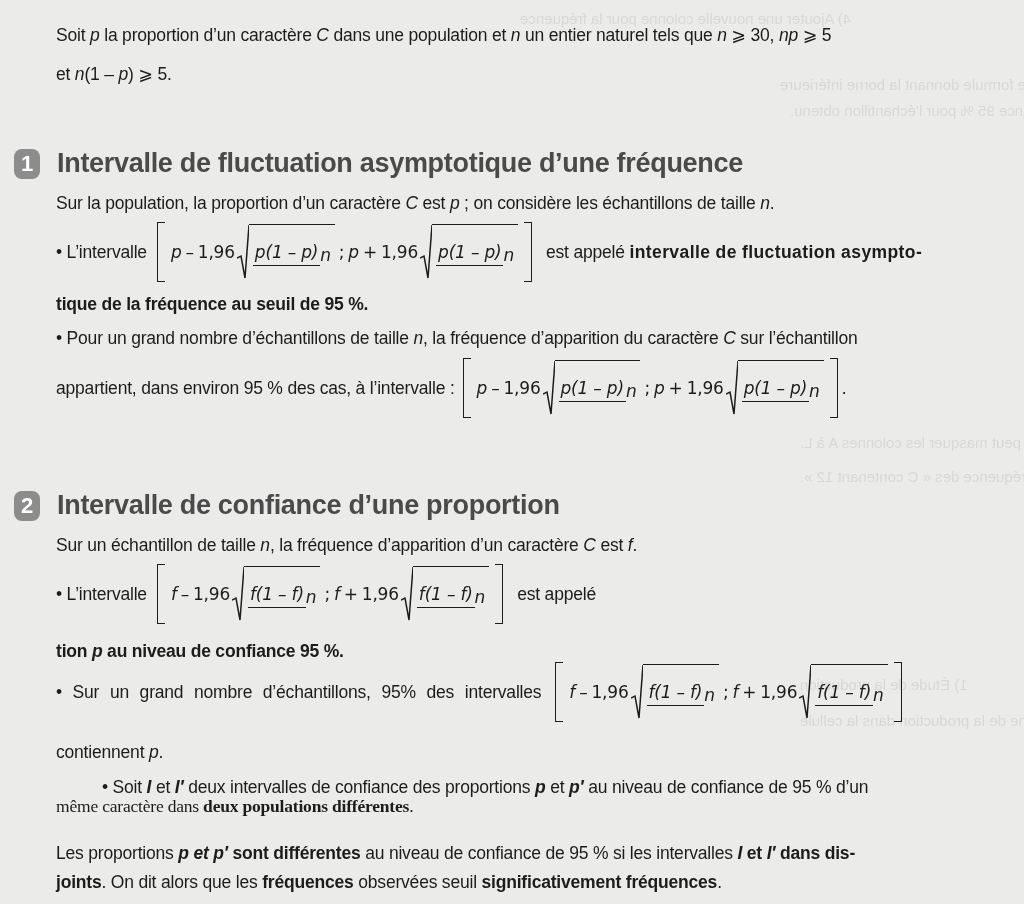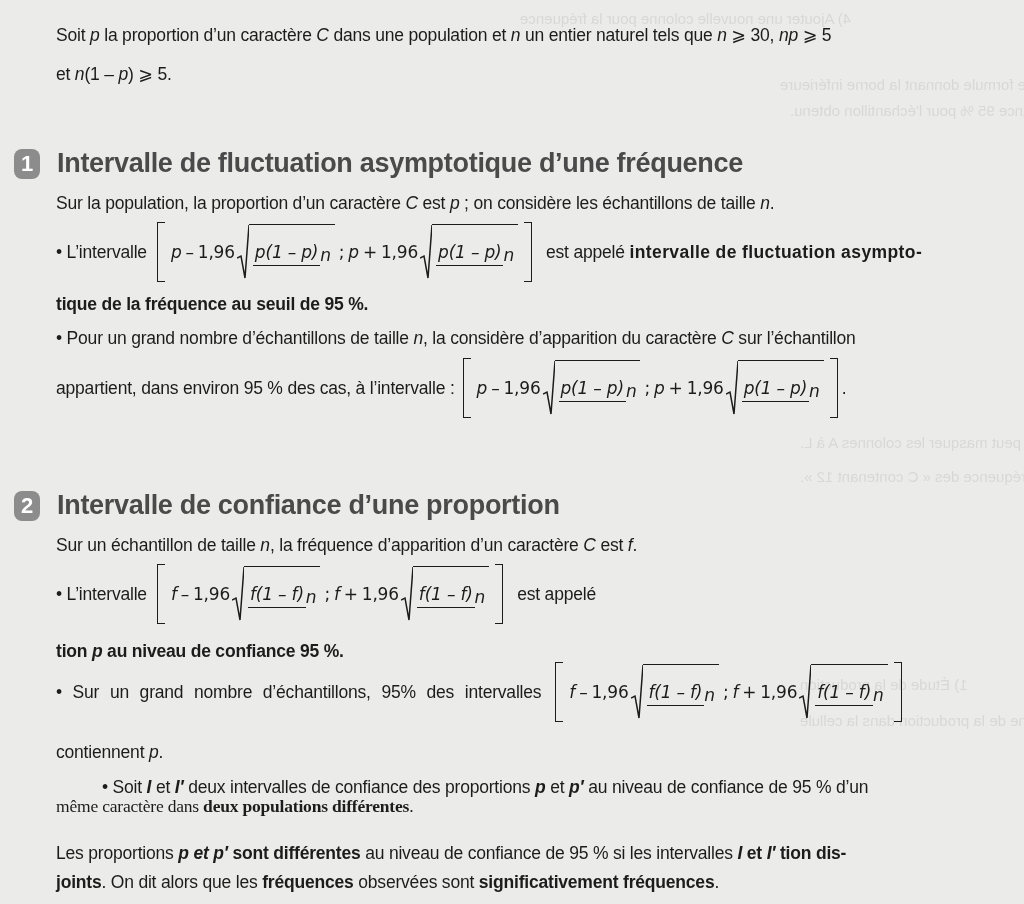--- a/index.html
+++ b/index.html
@@ -115,21 +115,21 @@
           <span class="den">n</span>
         </span>
     </span>
     <span class="bracket r"></span>
   </span>
   <span style="margin-left:14px;">est appelé</span>&nbsp;<span class="b" style="letter-spacing:0.4px;">intervalle de fluctuation asympto-</span>
 </div>
 <div class="line b" style="top:294px;">tique de la fréquence au seuil de 95 %.</div>
 
 <div class="line" style="top:328px;">
-  <span>• Pour un grand nombre d’échantillons de taille </span><span class="i">n</span><span>, la considère d’apparition du caractère </span><span class="i">C</span><span> sur l’échantillon</span>
+  <span>• Pour un grand nombre d’échantillons de taille </span><span class="i">n</span><span>, la fréquence d’apparition du caractère </span><span class="i">C</span><span> sur l’échantillon</span>
 </div>
 <div class="line" style="top:358px;display:flex;align-items:center;">
   <span style="margin-right:8px;">appartient, dans environ 95 % des cas, à l’intervalle :</span>
   <span class="math">
     <span class="bracket l"></span>
     <span class="mi">p</span>
       <span class="sep">–</span>
       <span>1,96</span>
     <span class="sqrt">
       <span class="radical">
@@ -252,17 +252,17 @@
 </div>
 
 <div class="line" style="top:777px;margin-left:46px;">
   <span>• Soit </span><span class="bi">I</span><span> et </span><span class="bi">I′</span><span> deux intervalles de confiance des proportions </span><span class="bi">p</span><span> et </span><span class="bi">p′</span><span> au niveau de confiance de 95 % d’un</span>
 </div>
 <div class="line" style="top:796px;font-family:Liberation Serif, serif;">
   <span>même caractère dans </span><span class="b">deux populations différentes</span><span>.</span>
 </div>
 
 <div class="line" style="top:843px;">
-  <span>Les proportions </span><span class="bi">p et p′</span><span class="b"> sont différentes</span><span> au niveau de confiance de 95 % si les intervalles </span><span class="bi">I</span><span class="b"> et </span><span class="bi">I′</span><span class="b"> tion dis-</span>
+  <span>Les proportions </span><span class="bi">p et p′</span><span class="b"> sont différentes</span><span> au niveau de confiance de 95 % si les intervalles </span><span class="bi">I</span><span class="b"> et </span><span class="bi">I′</span><span class="b"> dans dis-</span>
 </div>
 <div class="line" style="top:872px;">
-  <span class="b">joints</span><span>. On dit alors que les </span><span class="b">fréquences</span><span> observées sont </span><span class="b">significativement fréquences</span><span>.</span>
+  <span class="b">joints</span><span>. On dit alors que les </span><span class="b">fréquences</span><span> observées seuil </span><span class="b">significativement fréquences</span><span>.</span>
 </div>
 
 </body></html>

